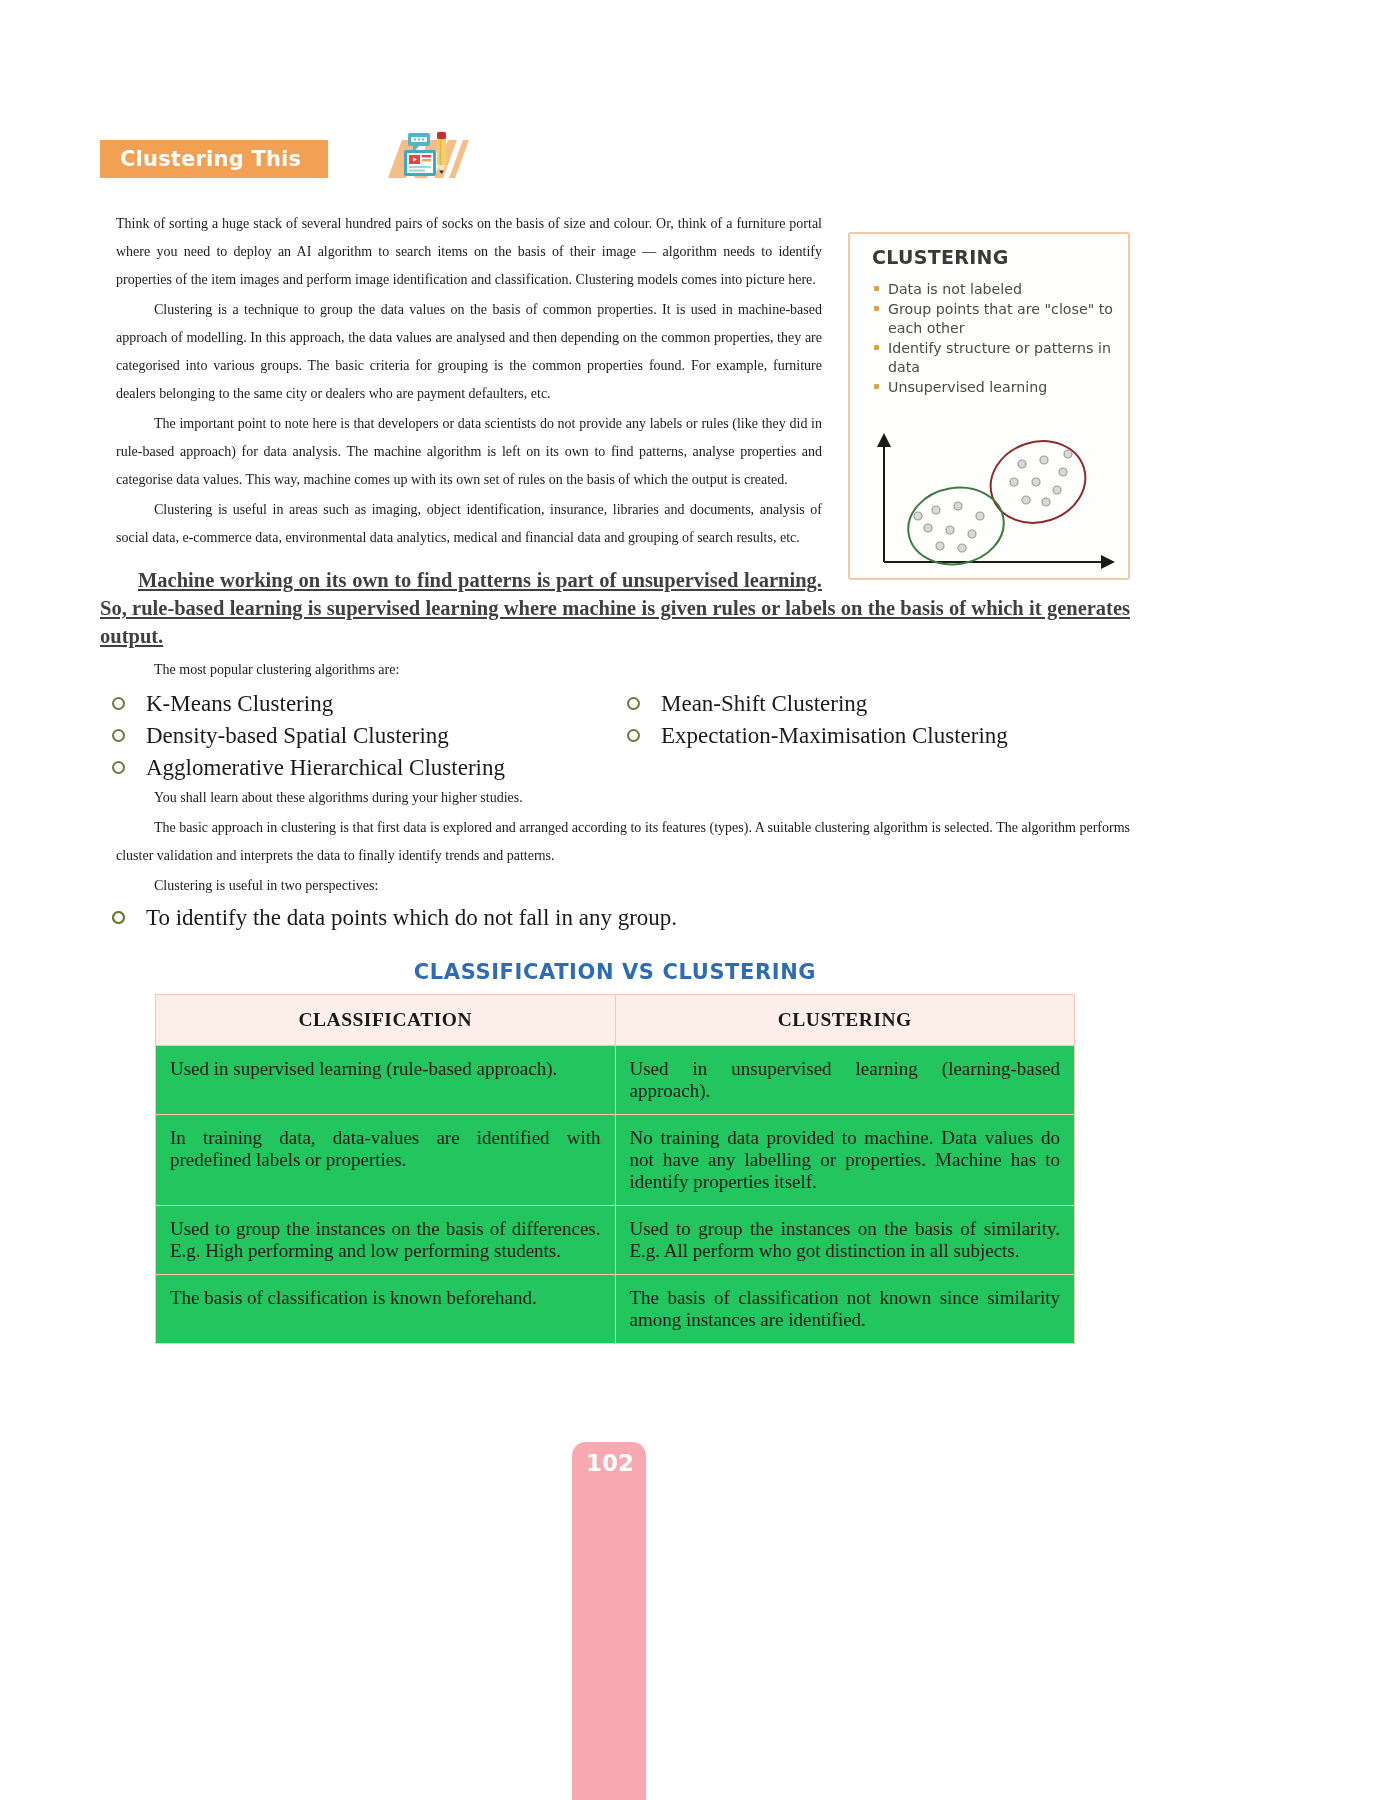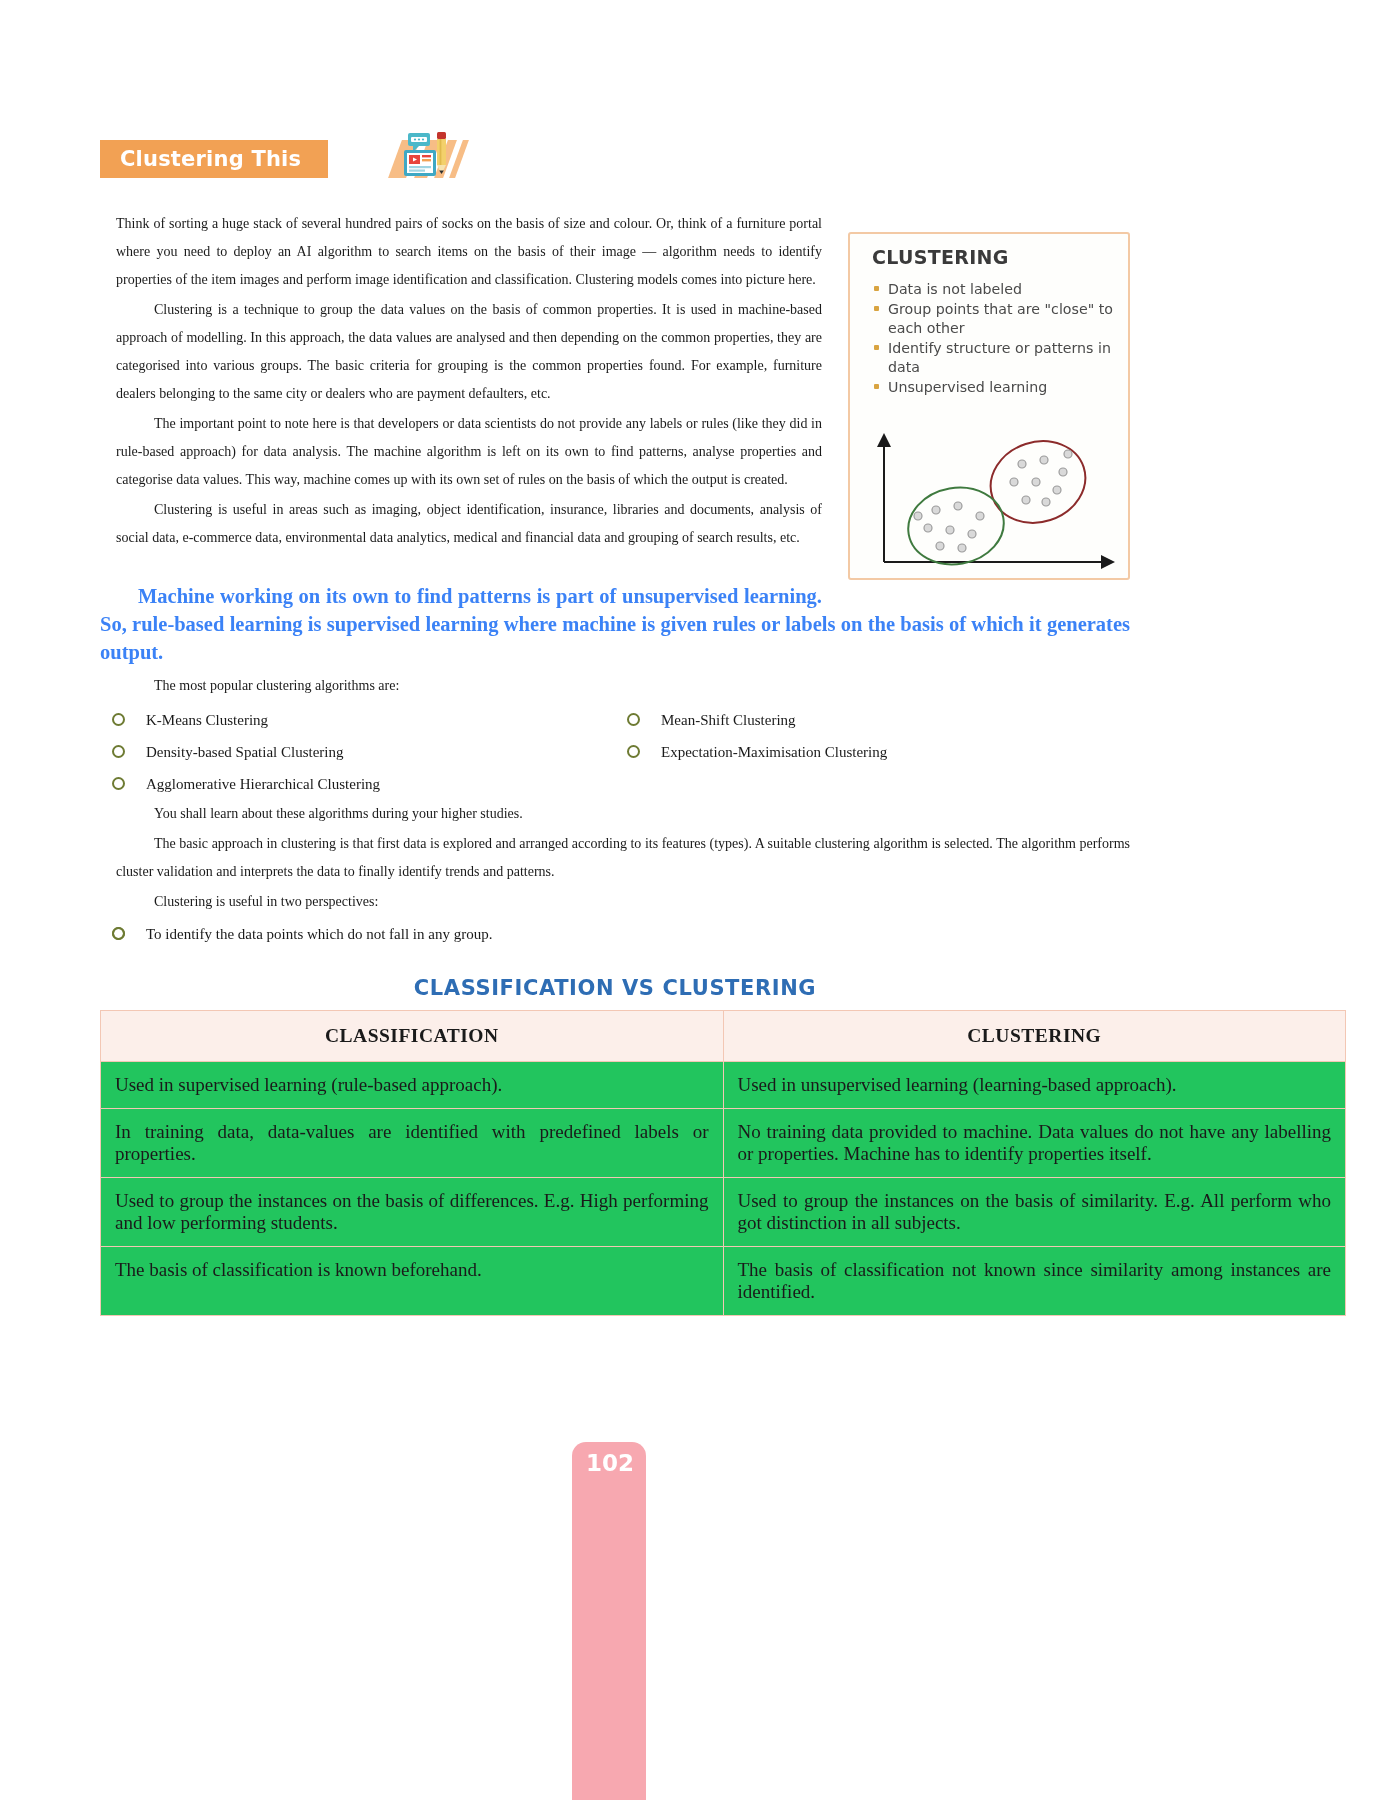--- a/index.html
+++ b/index.html
@@ -37,26 +37,27 @@
     position:absolute;left:100px;top:210px;width:1030px;
   }
   p.body{
     margin:0 0 2px 16px;
     font-size:14px;line-height:28px;
     text-align:justify;
     text-justify:inter-word;
   }
   p.body.ind{text-indent:38px;}
   p.blue{
-    margin:30px 0 6px 0;
-    color:#3b82f6;
+    margin:14px 0 6px 0;
+    color:#404040;
     font-weight:bold;
     font-size:20.5px;line-height:28px;
     text-align:justify;
     text-indent:38px;
+    text-decoration:underline;
   }
 
   
   .figure{
     float:right;
     width:282px;height:348px;
     margin:22px 0 6px 26px;
     border:2px solid #F3C9A4;
     border-radius:3px;
     background:#FEFEFC;
@@ -83,42 +84,42 @@
   .fig-plot{position:absolute;left:8px;top:196px;width:266px;height:146px;}
 
   
   .algos{margin-top:4px;}
   .algo-row{display:flex;}
   .algo-col{width:50%;}
   ul.dotlist{list-style:none;margin:0;padding:0;}
   ul.dotlist li{
     position:relative;
     padding-left:46px;
-    font-size:15px;line-height:32px;
+    font-size:23px;line-height:32px;
   }
   ul.dotlist li .ring{
     position:absolute;left:12px;top:9px;
     width:13px;height:13px;border-radius:50%;
     border:2px solid #6E7B33;
     box-sizing:border-box;
   }
 
   
   .tbl-title{
     text-align:center;
     font-family:"DejaVu Sans", sans-serif;
     font-weight:bold;
     font-size:21px;
     color:#2E6DB4;
     letter-spacing:.6px;
     margin:26px 0 10px 0;
   }
   table.cmp{
     border-collapse:collapse;
-    width:1246px;
+    width:920px;
     margin:4px auto;
     table-layout:fixed;
   }
   table.cmp td,table.cmp th{
     border:1px solid #F3C7B4;
     vertical-align:top;
   }
   table.cmp thead th{
     background:#FCEFEA;
     text-align:center;

